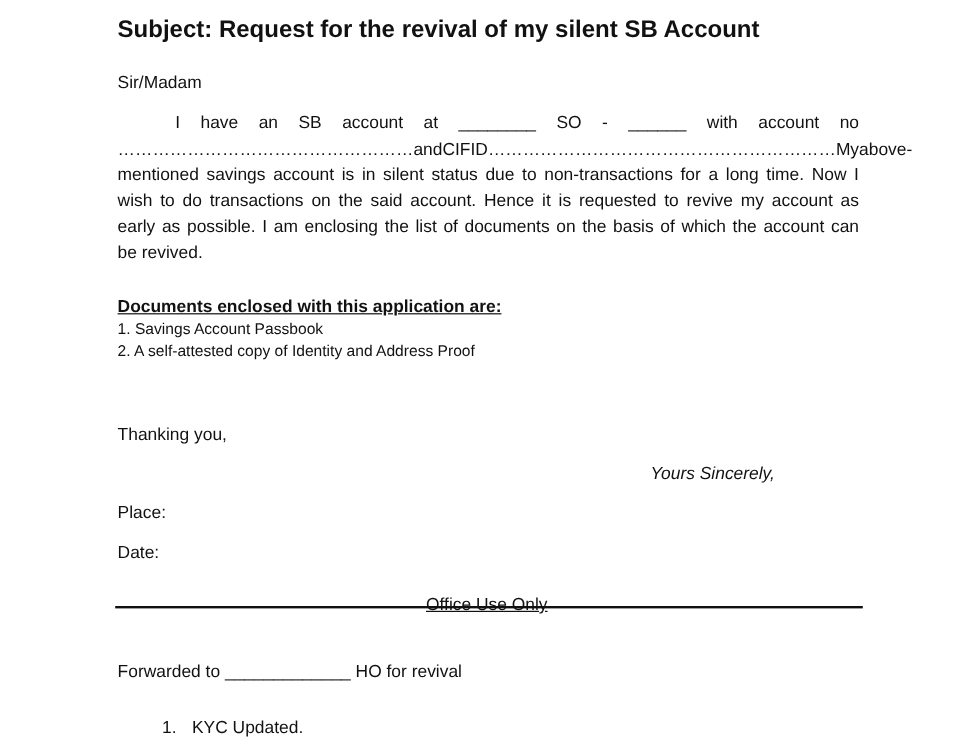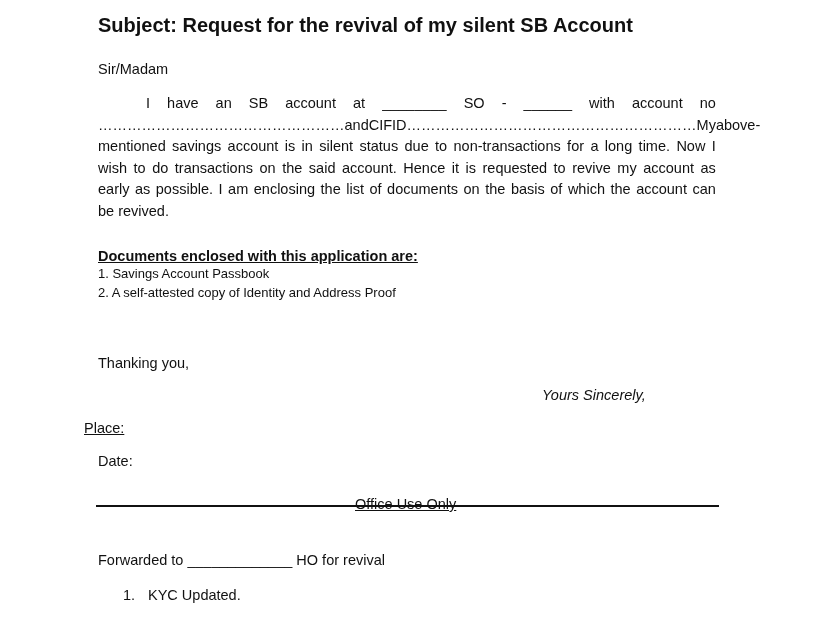--- a/index.html
+++ b/index.html
@@ -11,26 +11,26 @@
   .subject { left:98px; top:14px; font-weight:bold; font-size:20px; }
   .salutation { left:98px; top:61px; }
   .para { left:98px; top:93px; width:618px; line-height:21.6px; font-size:14.5px; }
   .para .line { display:flex; justify-content:space-between; white-space:nowrap; }
   .para .line.last { justify-content:flex-start; }
   .para .line.indent { padding-left:48px; }
   .docs-heading { left:98px; top:248px; font-weight:bold; text-decoration:underline; }
   .docs-list { left:98px; top:265px; font-size:13px; line-height:18.5px; margin:0; padding:0; list-style:none; }
   .thanks { left:98px; top:355px; }
   .yours { left:542px; top:387px;font-style:italic; }
-  .place { left:84px; top:420px;text-decoration:underline; }
+  .place { left:98px; top:420px; }
   .date { left:98px; top:453px; }
   .rule { position:absolute; left:96px; top:505px; width:623px; height:2px; background:#111; }
   .office { left:355px; top:496px; text-decoration:underline; }
   .forwarded { left:98px; top:552px; }
-  .office-list { left:123px; top:585px; margin:0; padding:0; list-style:none; line-height:21px; }
+  .office-list { left:123px; top:585px; margin:12px; padding:0; list-style:none; line-height:21px; }
   .office-list li span.num { display:inline-block; width:25px; }
 </style>
 </head>
 <body>
 
 <div class="abs subject">Subject: Request for the revival of my silent SB Account</div>
 <div class="abs salutation">Sir/Madam</div>
 
 <div class="abs para">
   <div class="line indent">

